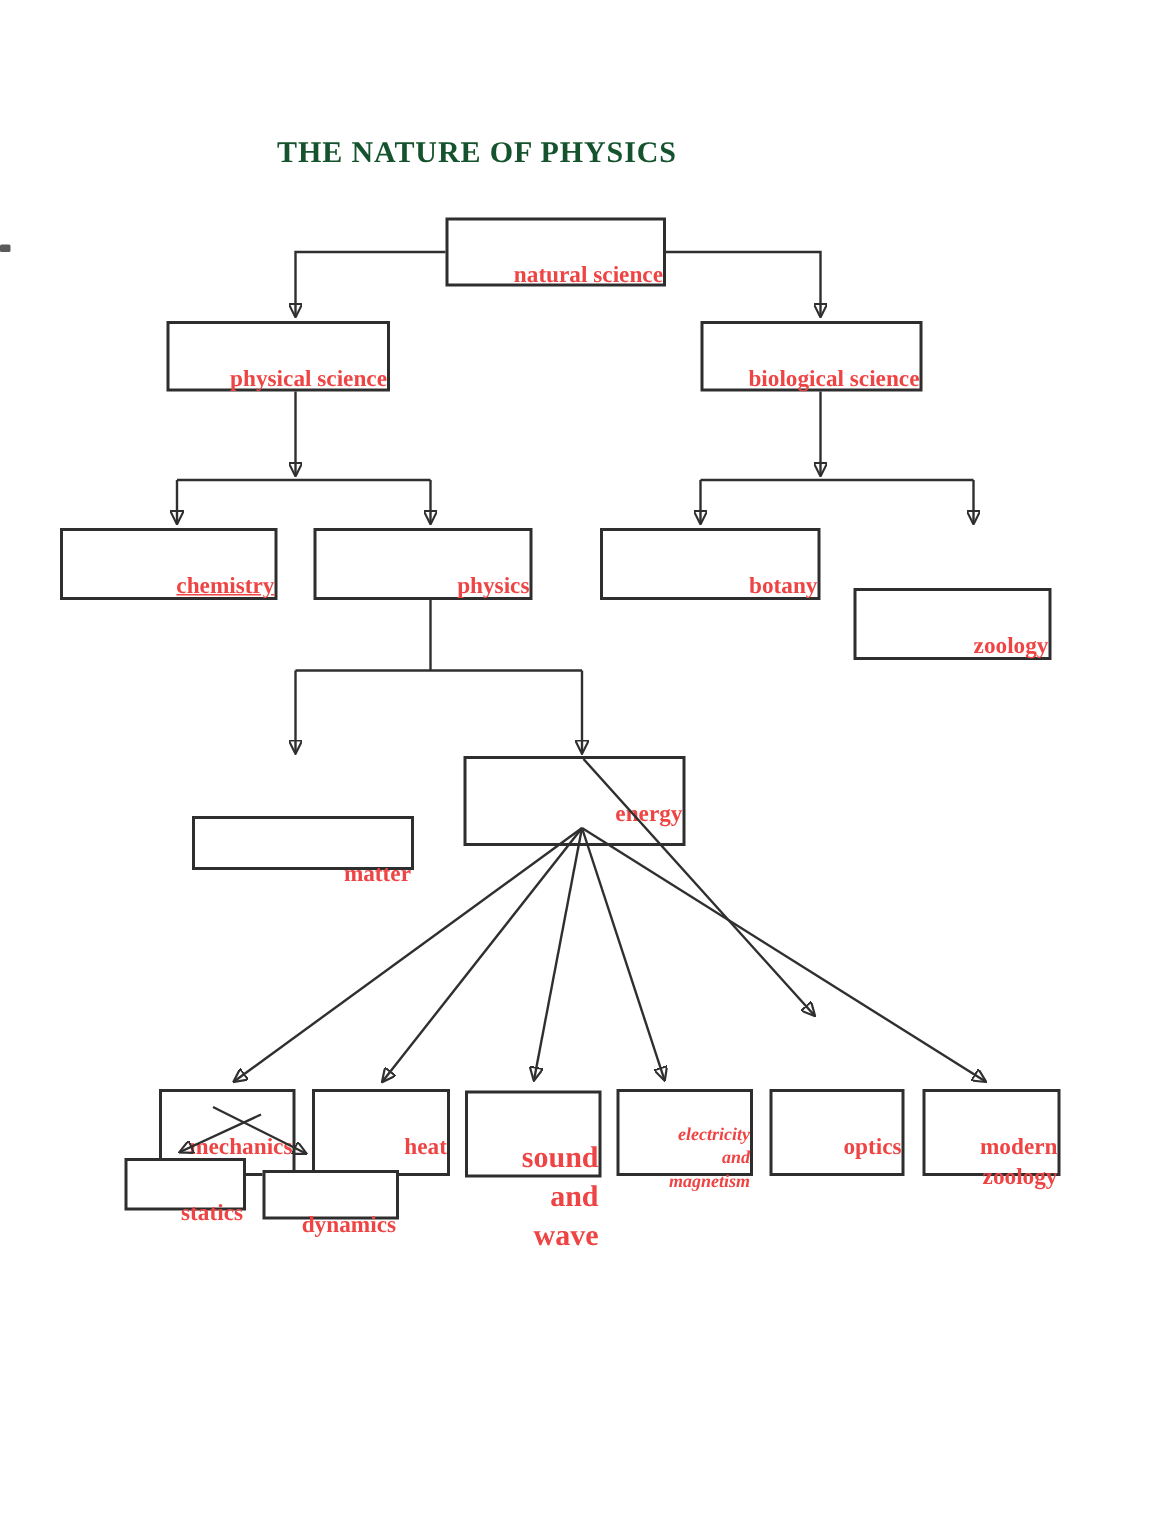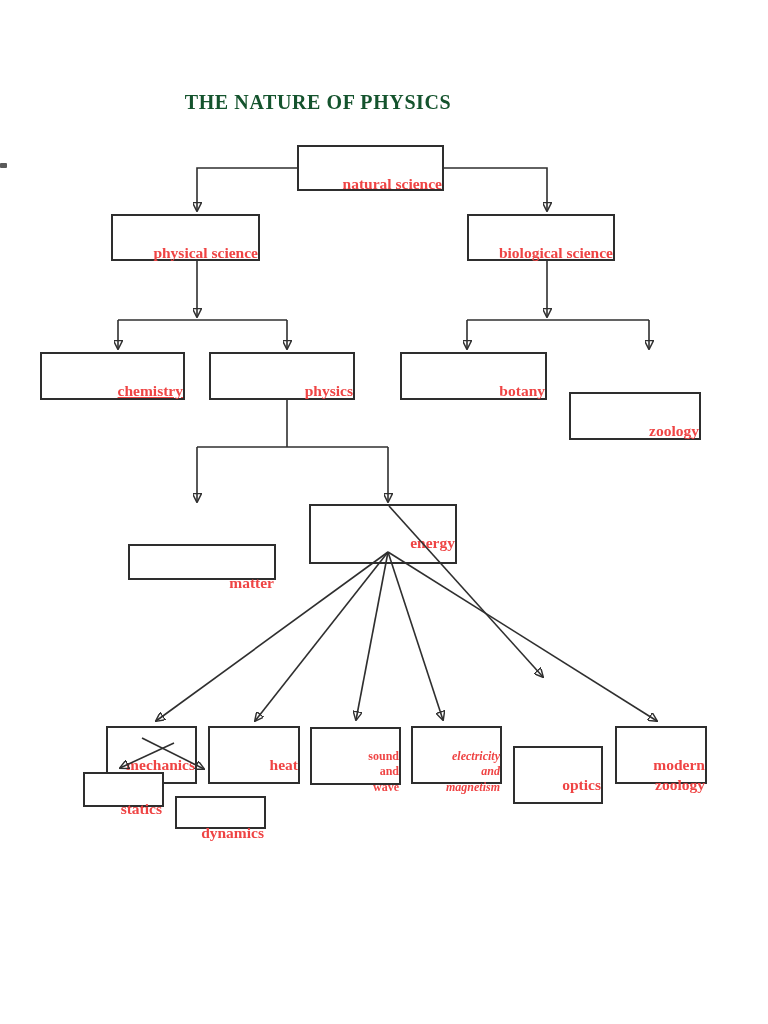--- a/index.html
+++ b/index.html
@@ -26,21 +26,21 @@
     border:2px solid #2e2e2e;
     text-align:right;
     color:#ef4444;
     font-weight:700;
     font-size:15.5px;
     line-height:1.28;
     white-space:pre-line;
     padding-top:7px;
   }
   .node.sm{font-size:12px;line-height:1.3;padding-top:5px;font-style:italic;}
-  .node.md{font-size:12px;line-height:1.3;padding-top:4px;}
+  .node.md{font-size:20px;line-height:1.3;padding-top:4px;}
   .node.low{padding-top:5px;}
   #edges{
     position:absolute;left:0;top:0;
     pointer-events:none;
   }
   #edges path{
     fill:none;
     stroke:#2f2f2f;
     stroke-width:1.6px;
   }
@@ -98,32 +98,32 @@
   <div class="node md" style="left:310px;top:727px;width:91px;height:58px;">
     <span>sound
 and
 wave</span>
   </div>
   <div class="node sm" style="left:411px;top:726px;width:91px;height:58px;">
     <span>electricity
 and
 magnetism</span>
   </div>
-  <div class="node" style="left:513px;top:726px;width:90px;height:58px;margin-top:20px;">
+  <div class="node" style="left:513px;top:726px;width:90px;height:58px;">
     <span>optics</span>
   </div>
   <div class="node" style="left:615px;top:726px;width:92px;height:58px;">
     <span>modern
 zoology</span>
   </div>
 
   <div class="node low" style="left:83px;top:772px;width:81px;height:35px;">
     <span>statics</span>
   </div>
-  <div class="node low" style="left:175px;top:796px;width:91px;height:33px;">
+  <div class="node low" style="left:175px;top:780px;width:91px;height:33px;">
     <span>dynamics</span>
   </div>
 
   <svg id="edges" width="768" height="1024" viewBox="0 0 768 1024">
     <defs>
       <marker id="arw" viewBox="0 0 10 10" refX="9.3" refY="5" markerWidth="10" markerHeight="9" orient="auto" markerUnits="userSpaceOnUse">
         <path d="M0,0 L10,5 L0,10 z" fill="#2a2a2a" stroke="none"></path>
       </marker>
     </defs>
 

